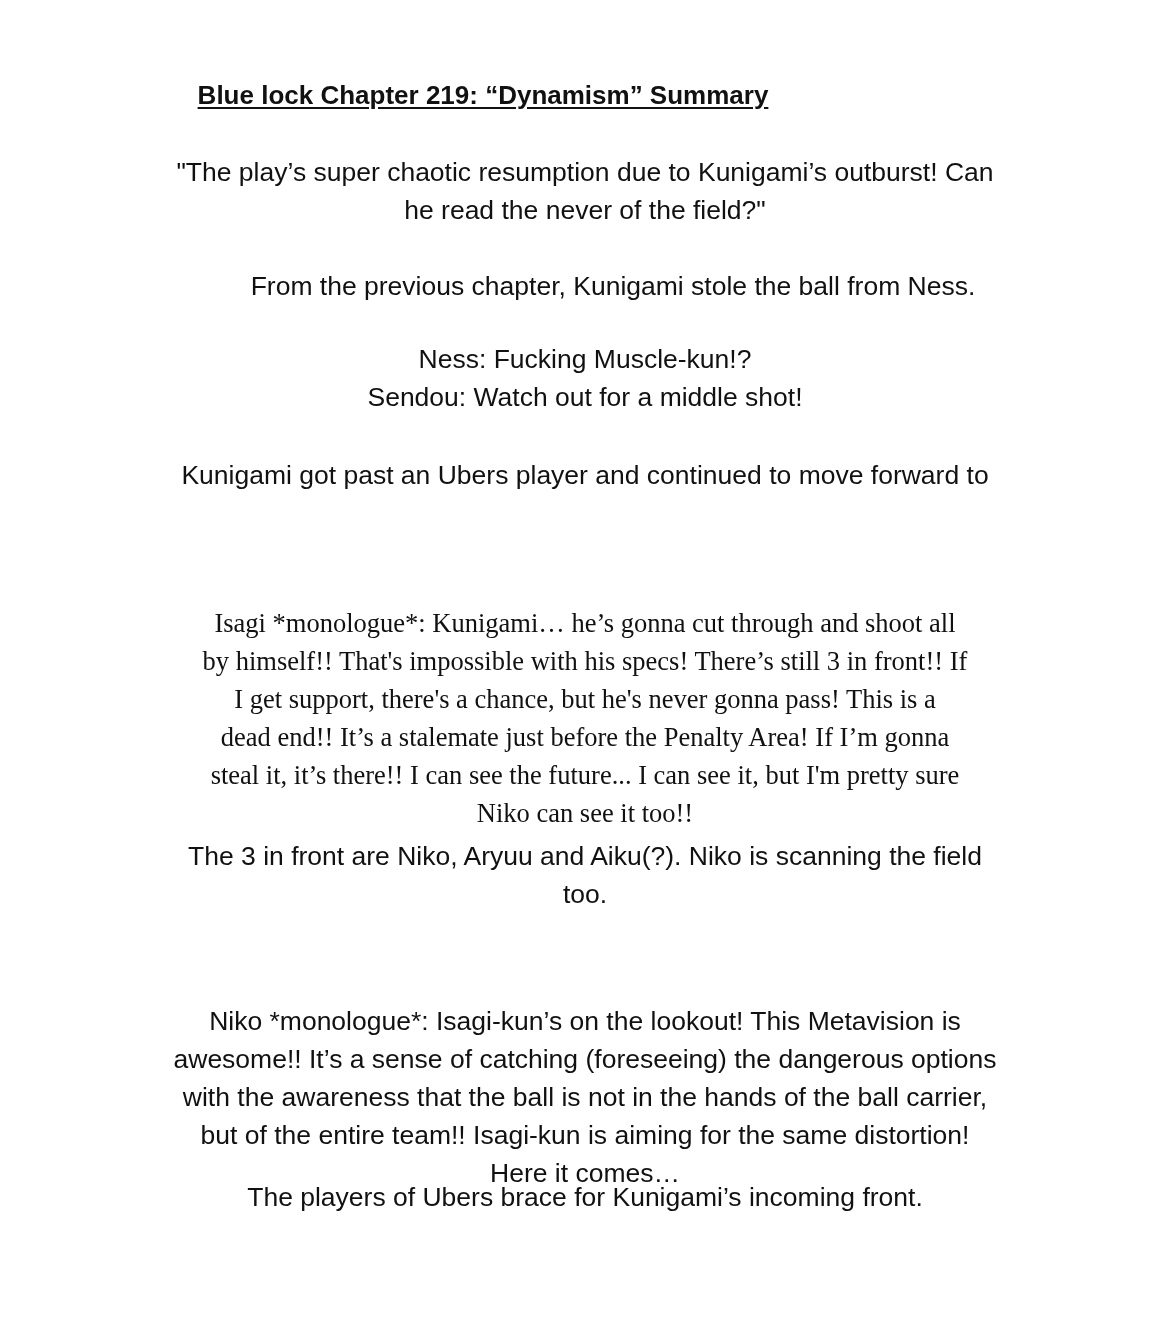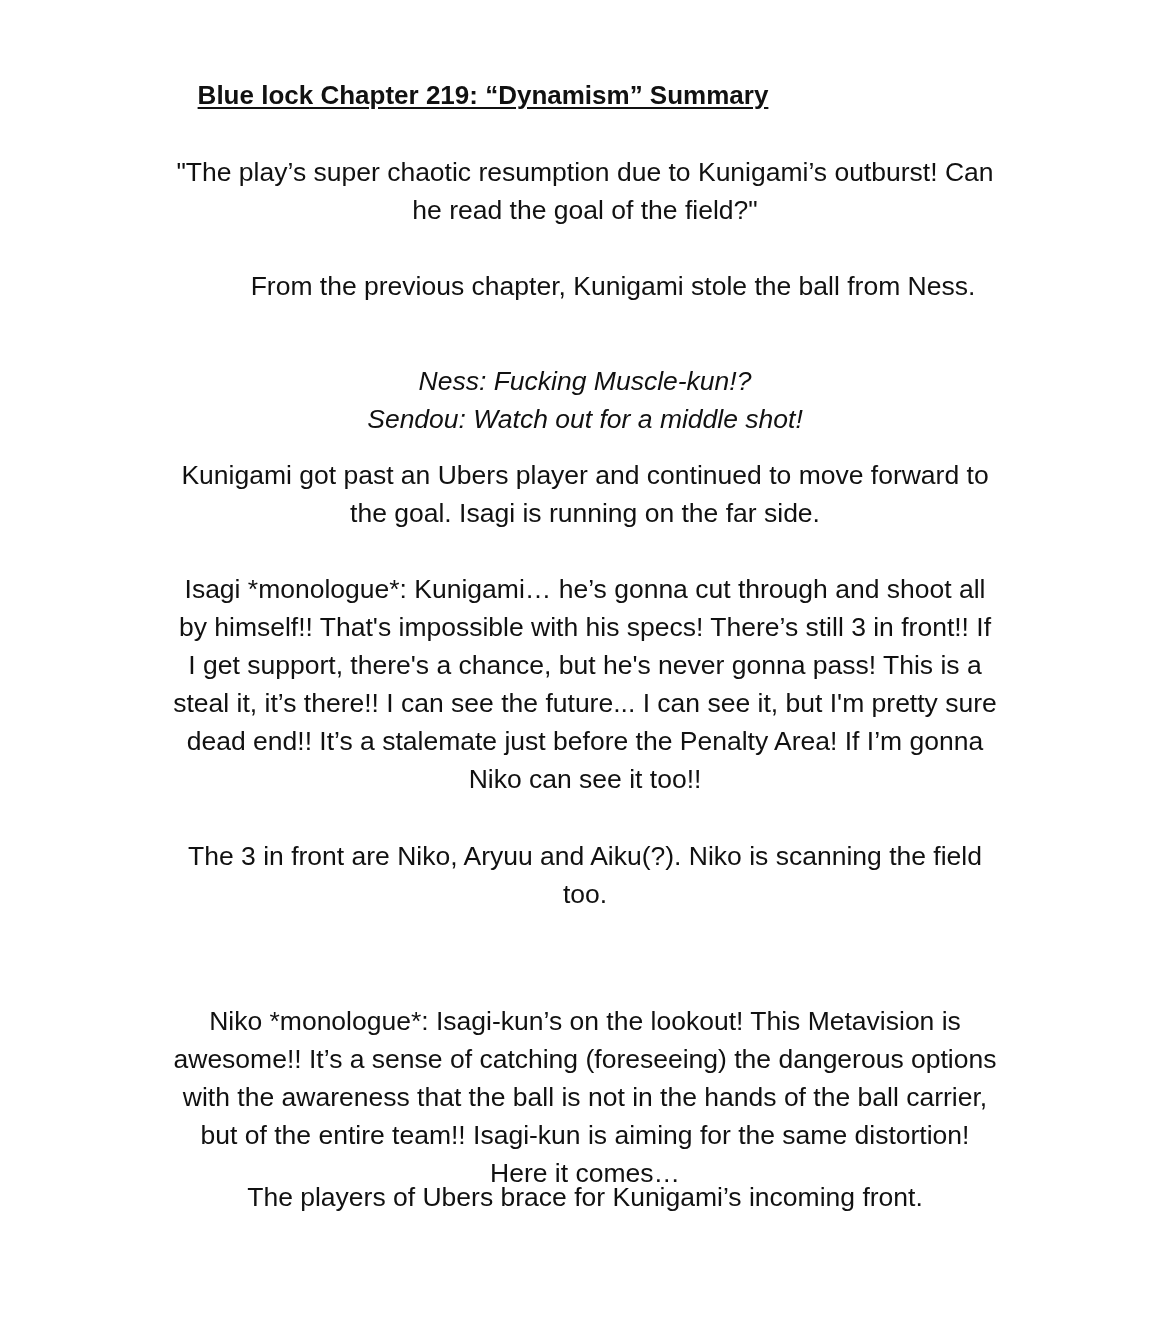--- a/index.html
+++ b/index.html
@@ -20,43 +20,42 @@
     .line { display: block; white-space: nowrap; }
   </style>
 </head>
 <body>
 
 <div class="page">
   <div class="title">Blue lock Chapter 219: “Dynamism” Summary</div>
 
   <div class="para" style="top:153px;">
     <span class="line">"The play’s super chaotic resumption due to Kunigami’s outburst! Can</span>
-    <span class="line">he read the goal of the field?"</span>
+    <span class="line">he read the never of the field?"</span>
   </div>
 
   <div class="para" style="top:267px;padding-left:28px;">
     <span class="line">From the previous chapter, Kunigami stole the ball from Ness.</span>
   </div>
 
-  <div class="para" style="top:362px;font-style:italic;">
+  <div class="para" style="top:340px;">
     <span class="line">Ness: Fucking Muscle-kun!?</span>
     <span class="line">Sendou: Watch out for a middle shot!</span>
   </div>
 
   <div class="para" style="top:456px;">
     <span class="line">Kunigami got past an Ubers player and continued to move forward to</span>
-    <span class="line">the goal. Isagi is running on the far side.</span>
   </div>
 
-  <div class="para" style="top:570px;">
+  <div class="para" style="top:604px;font-family:Liberation Serif, serif;">
     <span class="line">Isagi *monologue*: Kunigami… he’s gonna cut through and shoot all</span>
     <span class="line">by himself!! That's impossible with his specs! There’s still 3 in front!! If</span>
     <span class="line">I get support, there's a chance, but he's never gonna pass! This is a</span>
+    <span class="line">dead end!! It’s a stalemate just before the Penalty Area! If I’m gonna</span>
     <span class="line">steal it, it’s there!! I can see the future... I can see it, but I'm pretty sure</span>
-    <span class="line">dead end!! It’s a stalemate just before the Penalty Area! If I’m gonna</span>
     <span class="line">Niko can see it too!!</span>
   </div>
 
   <div class="para" style="top:837px;">
     <span class="line">The 3 in front are Niko, Aryuu and Aiku(?). Niko is scanning the field</span>
     <span class="line">too.</span>
   </div>
 
   <div class="para" style="top:1002px;">
     <span class="line">Niko *monologue*: Isagi-kun’s on the lookout! This Metavision is</span>

